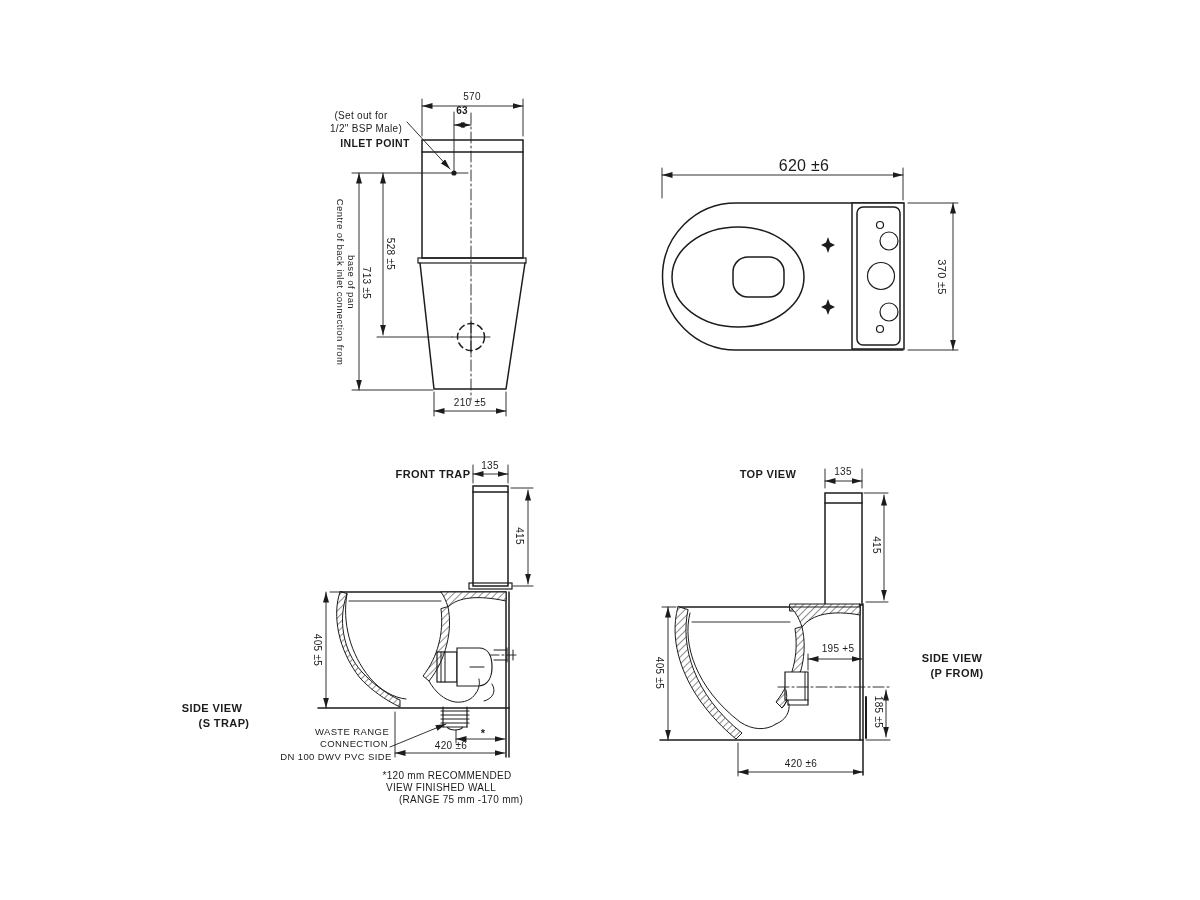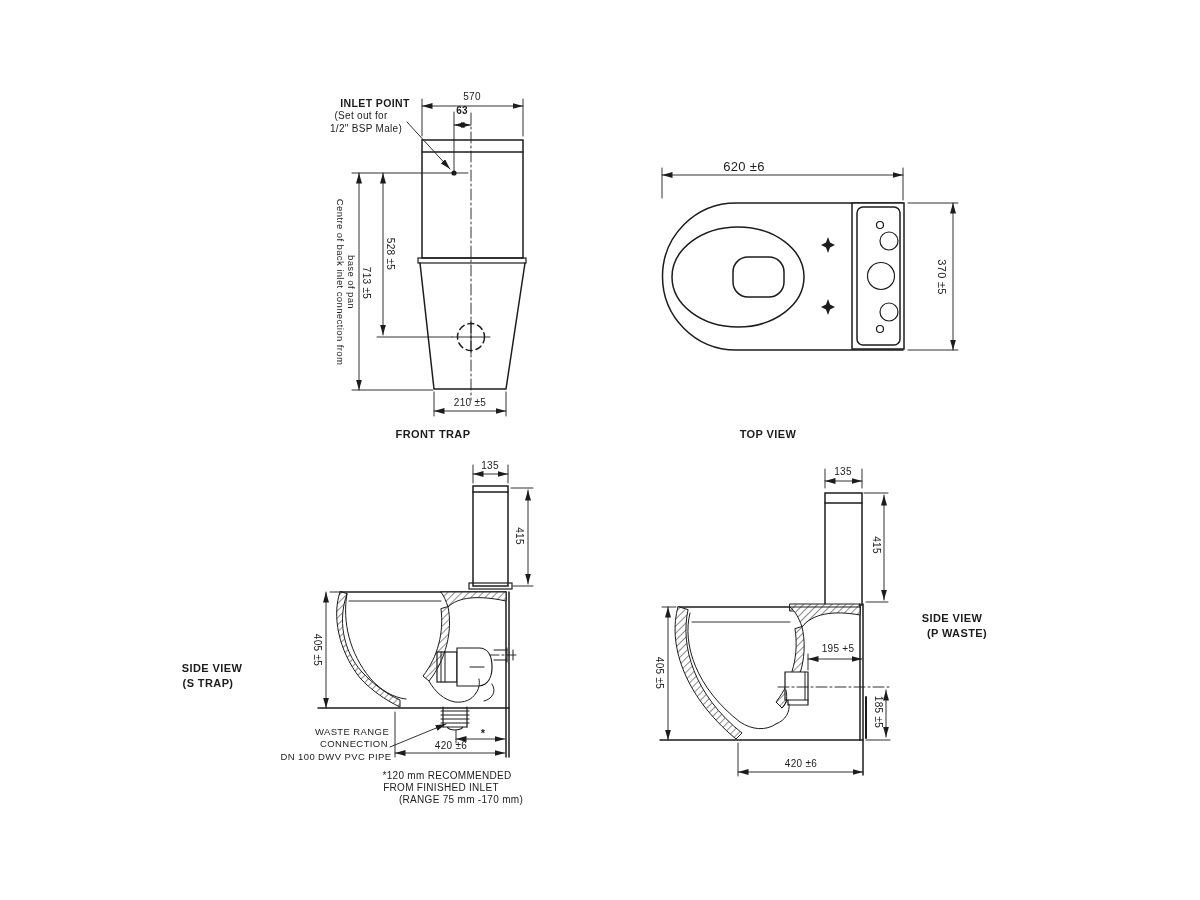--- a/index.html
+++ b/index.html
@@ -4,21 +4,21 @@
 <style>
   html,body{margin:0;padding:0;}
   body{
     width:1200px;height:900px;position:relative;background:#ffffff;
     font-family:"Liberation Sans",sans-serif;color:#1c1c1c;overflow:hidden;
   }
   #linework{position:absolute;left:0;top:0;}
   .t{position:absolute;transform:translate(-50%,-50%);white-space:nowrap;
      font-size:10px;letter-spacing:.3px;line-height:1;}
   .tv{transform:translate(-50%,-50%) rotate(90deg);}
-  .b{font-weight:bold;font-size:11px;letter-spacing:.4px;}
+  .b{font-weight:bold;font-size:11px;letter-spacing:.4px;margin-top:40px;}
   .s8{font-size:10px;font-weight:bold;}
   .s9{font-size:9.5px;letter-spacing:.4px;}
   .star{font-size:11px;font-weight:bold;}
 </style>
 </head>
 <body>
 
 <svg id="linework" width="1200" height="900" viewBox="0 0 1200 900" fill="none" stroke="#1c1c1c" stroke-width="1.5" stroke-linecap="round">
   <defs>
     <pattern id="hatch" width="5" height="5" patternUnits="userSpaceOnUse" patternTransform="rotate(45)">
@@ -216,38 +216,38 @@
 <div class="t" style="left:366px;top:129px">1/2" BSP Male)</div>
 <div class="t" style="left:472px;top:97px">570</div>
 <div class="t s8" style="left:462px;top:111px">63</div>
 <div class="t tv" style="left:366px;top:283px">713 ±5</div>
 <div class="t tv" style="left:390px;top:254px">528 ±5</div>
 <div class="t tv s9" style="left:340px;top:282px">Centre of back inlet connection from</div>
 <div class="t tv s9" style="left:351px;top:282px">base of pan</div>
 <div class="t" style="left:470px;top:403px">210 ±5</div>
 <div class="t b" style="left:433px;top:434px">FRONT TRAP</div>
 
-<div class="t" style="left:744px;top:166px;font-size:13px">620 ±6</div>
+<div class="t" style="left:804px;top:166px;font-size:16px">620 ±6</div>
 <div class="t tv" style="left:941px;top:277px;font-size:11px">370 ±5</div>
 <div class="t b" style="left:768px;top:434px">TOP VIEW</div>
 
 <div class="t" style="left:490px;top:466px">135</div>
 <div class="t tv" style="left:519px;top:536px">415</div>
 <div class="t tv" style="left:317px;top:650px">405 ±5</div>
 <div class="t s9" style="left:352px;top:732px">WASTE RANGE</div>
 <div class="t s9" style="left:354px;top:744px">CONNECTION</div>
-<div class="t s9" style="left:336px;top:757px">DN 100 DWV PVC PIPE</div>
+<div class="t s9" style="left:336px;top:757px">DN 100 DWV PVC SIDE</div>
 <div class="t star" style="left:483px;top:733px">*</div>
 <div class="t" style="left:451px;top:746px">420 ±6</div>
 <div class="t" style="left:447px;top:776px">*120 mm RECOMMENDED</div>
-<div class="t" style="left:441px;top:788px">FROM FINISHED INLET</div>
+<div class="t" style="left:441px;top:788px">VIEW FINISHED WALL</div>
 <div class="t" style="left:461px;top:800px">(RANGE 75 mm -170 mm)</div>
 <div class="t b" style="left:212px;top:668px">SIDE VIEW</div>
-<div class="t b" style="left:208px;top:683px">(S TRAP)</div>
+<div class="t b" style="left:224px;top:683px">(S TRAP)</div>
 
 <div class="t" style="left:843px;top:472px">135</div>
 <div class="t tv" style="left:876px;top:545px">415</div>
 <div class="t tv" style="left:659px;top:673px">405 ±5</div>
 <div class="t" style="left:838px;top:649px">195 +5</div>
 <div class="t tv" style="left:878px;top:712px">185 ±5</div>
 <div class="t" style="left:801px;top:764px">420 ±6</div>
 <div class="t b" style="left:952px;top:618px">SIDE VIEW</div>
-<div class="t b" style="left:957px;top:633px">(P WASTE)</div>
+<div class="t b" style="left:957px;top:633px">(P FROM)</div>
 
 </body></html>

